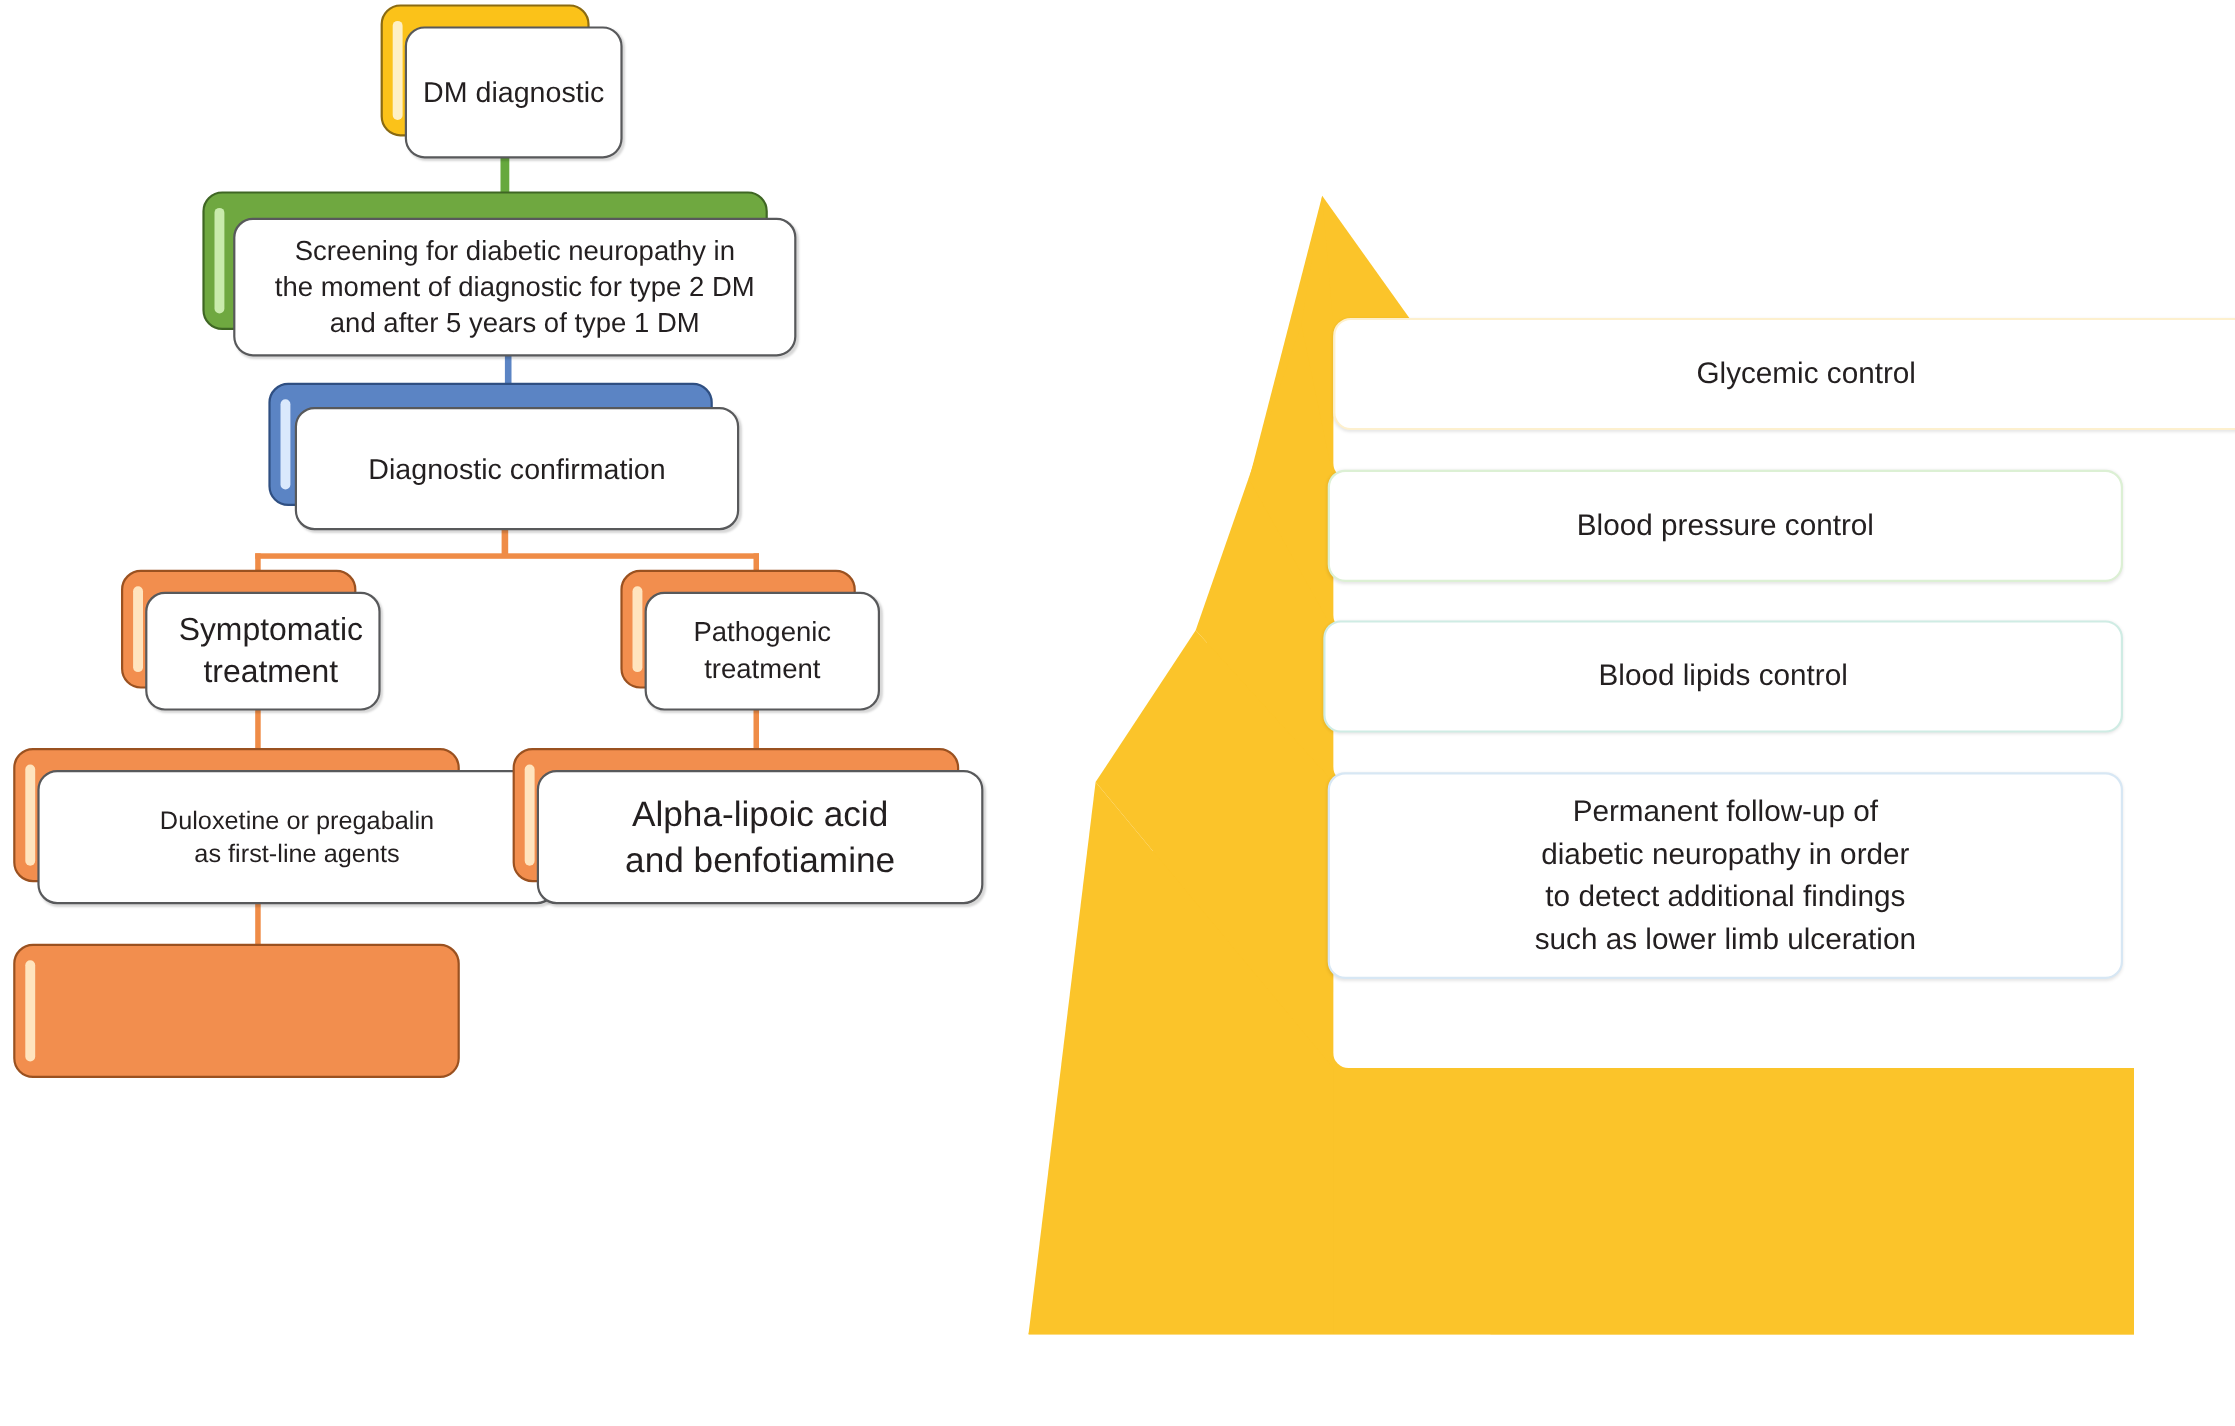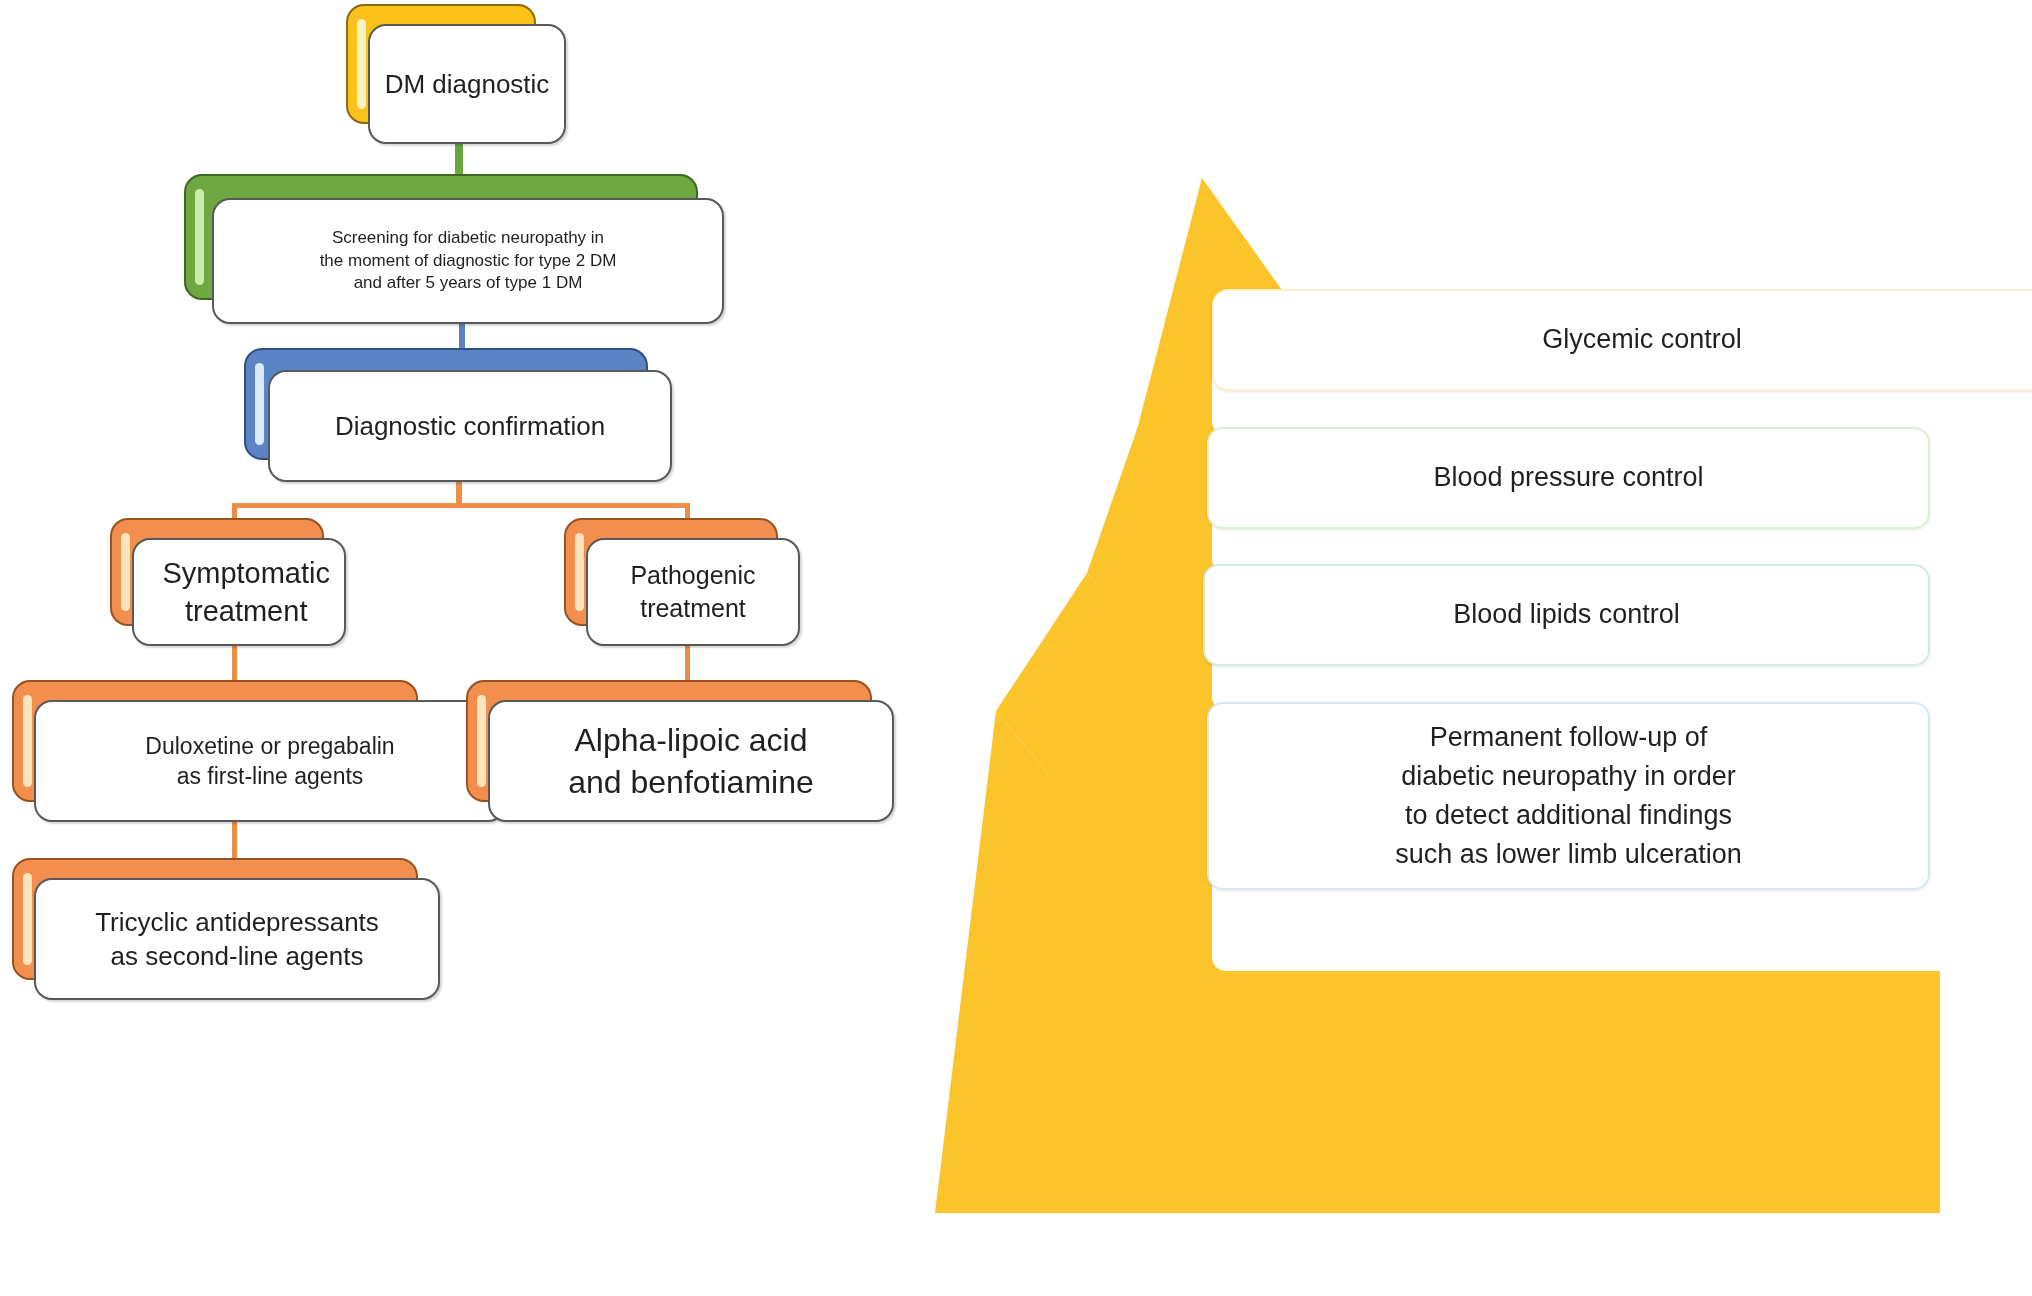--- a/index.html
+++ b/index.html
@@ -101,21 +101,21 @@
     </div>
     <div class="front" style="left:22px;top:20px;width:198px;height:120px;font-size:26px;align-items:center;">
       <span>DM diagnostic</span>
     </div>
   </div>
 
   <div class="node" style="left:184px;top:174px;width:540px;height:150px;">
     <div class="back" style="width:514px;height:126px;background:#6FA840;border:2px solid #3f6624;">
       <div class="gloss" style="background:rgba(205,238,178,.95);"></div>
     </div>
-    <div class="front" style="left:28px;top:24px;width:512px;height:126px;font-size:17px;white-space:pre-line;">
+    <div class="front" style="left:28px;top:24px;width:512px;height:126px;font-size:25px;white-space:pre-line;">
       <span>Screening for diabetic neuropathy in
 the moment of diagnostic for type 2 DM
 and after 5 years of type 1 DM</span>
     </div>
   </div>
 
   <div class="node" style="left:244px;top:348px;width:428px;height:134px;">
     <div class="back" style="width:404px;height:112px;background:#5B84C4;border:2px solid #2f4f82;">
       <div class="gloss" style="background:rgba(225,238,255,.95);"></div>
     </div>
@@ -160,24 +160,20 @@
     </div>
     <div class="front" style="left:22px;top:20px;width:406px;height:122px;font-size:32px;white-space:pre-line;">
       <span>Alpha-lipoic acid
 and benfotiamine</span>
     </div>
   </div>
 
   <div class="node" style="left:12px;top:858px;width:428px;height:142px;">
     <div class="back" style="width:406px;height:122px;background:#F28E4E;border:2px solid #9a5120;">
       <div class="gloss" style="background:rgba(255,233,196,.95);"></div>
-    </div>
-    <div class="front" style="left:22px;top:20px;width:406px;height:122px;font-size:26px;white-space:pre-line;">
-      <span>Tricyclic antidepressants
-as second-line agents</span>
     </div>
   </div>
 
   <div id="pyramid">
     <svg viewBox="0 0 1010 1100" preserveAspectRatio="none">
 
       <path fill="#FBC42A" d="M 272,38
                L 288,160
                L 380,160
                L 380,295

